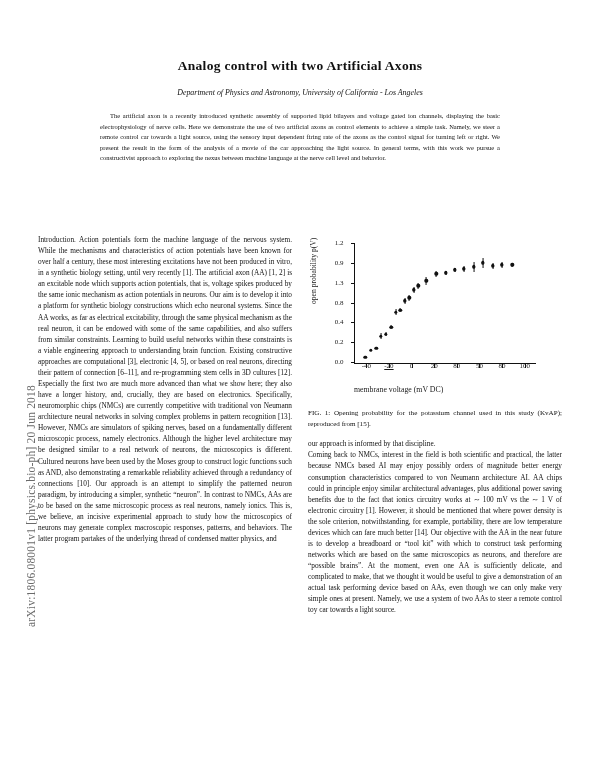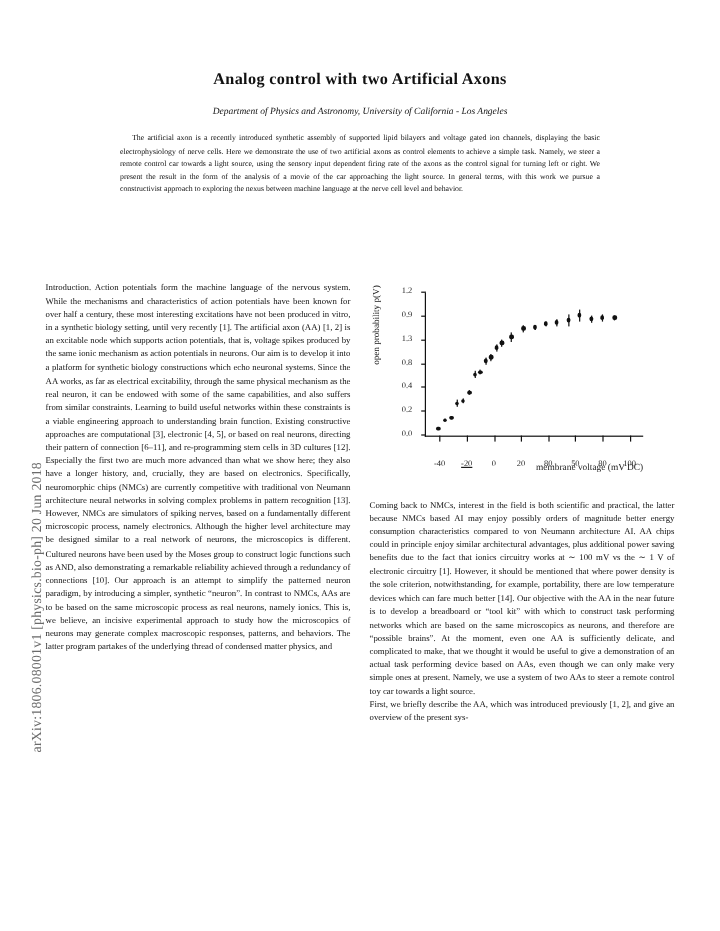--- a/index.html
+++ b/index.html
@@ -142,21 +142,21 @@
   .xtick {
     position: absolute;
     top: 100%;
     width: 1px;
     height: 4.5px;
     background: #111;
   }
   .xtlabel {
     position: absolute;
     top: 100%;
-    margin-top: 20px;
+    margin-top: 0;
     font-size: 7px;
     line-height: 1;
     transform: translateX(-50%);
     white-space: nowrap;
     color: #1a1a1a;
   }
   #ylabel {
     position: absolute;
     left: -2px;
     top: 70px;
@@ -164,21 +164,21 @@
     transform: rotate(-90deg);
     transform-origin: left top;
     white-space: nowrap;
     color: #1a1a1a;
   }
   #xlabel {
     position: absolute;
     left: 44px;
     width: 182px;
     top: 150px;
-    text-align: right;
+    text-align: left;
     font-size: 7.8px;
     color: #1a1a1a;
   }
   #fig-caption {
     font-size: 7.1px;
     line-height: 1.5;
     text-align: justify;
     margin-top: 2px;
   }
 </style>
@@ -295,20 +295,21 @@
                 <div class="ebar" style="left: 81.25%; bottom: 80%; height: 5%;"></div>
                 <div class="pt" style="left: 81.25%; bottom: 82.5%;"></div>
                 <div class="ebar" style="left: 86.875%; bottom: 80.8333%; height: 3.33333%;"></div>
                 <div class="pt" style="left: 86.875%; bottom: 82.5%;"></div>
               </div>
           </div>
 
           <div id="xlabel">membrane voltage (mV DC)</div>
         </div>
 
+        <div id="fig-caption">FIG. 1: Opening probability for the potassium channel used in this study (KvAP); reproduced from [15].</div>
       </div>
 
+      <p>our approach is informed by that discipline.</p>
       <p>Coming back to NMCs, interest in the field is both scientific and practical, the latter because NMCs based AI may enjoy possibly orders of magnitude better energy consumption characteristics compared to von Neumann architecture AI. AA chips could in principle enjoy similar architectural advantages, plus additional power saving benefits due to the fact that ionics circuitry works at ∼ 100 mV vs the ∼ 1 V of electronic circuitry [1]. However, it should be mentioned that where power density is the sole criterion, notwithstanding, for example, portability, there are low temperature devices which can fare much better [14]. Our objective with the AA in the near future is to develop a breadboard or “tool kit” with which to construct task performing networks which are based on the same microscopics as neurons, and therefore are “possible brains”. At the moment, even one AA is sufficiently delicate, and complicated to make, that we thought it would be useful to give a demonstration of an actual task performing device based on AAs, even though we can only make very simple ones at present. Namely, we use a system of two AAs to steer a remote control toy car towards a light source.</p>
-      <p>First, we briefly describe the AA, which was introduced previously [1, 2], and give an overview of the present sys-</p>
 
     </div>
   </div>
 </div>
 
 </body></html>

